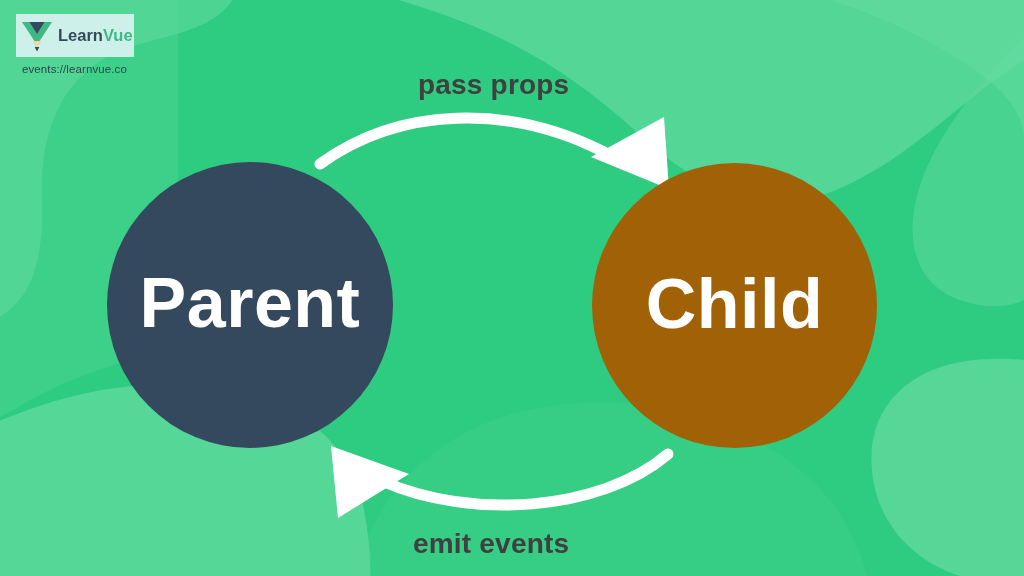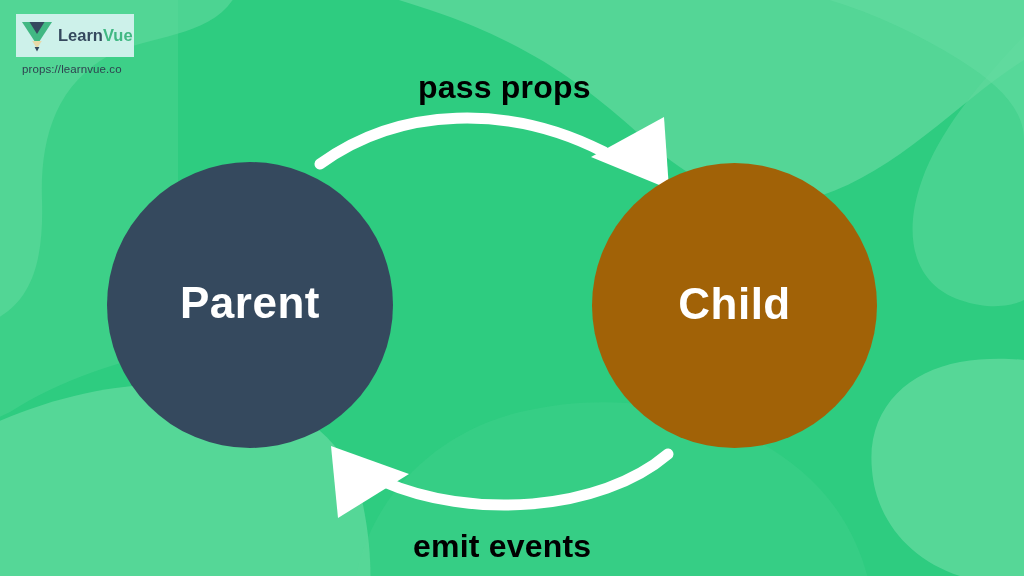--- a/index.html
+++ b/index.html
@@ -33,21 +33,21 @@
 
   
   .node {
     position: absolute;
     border-radius: 50%;
     display: flex;
     align-items: center;
     justify-content: center;
     color: #ffffff;
     font-weight: 700;
-    font-size: 44px;
+    font-size: 70px;
     letter-spacing: 0.5px;
     line-height: 1;
   }
   #node-parent {
     left: 107px;
     top: 162px;
     width: 286px;
     height: 286px;
     background: #35495e;
   }
@@ -58,23 +58,23 @@
     height: 285px;
     background: #a16207;
   }
   .node-label {
     transform: translateY(-2px);
   }
 
   
   .edge-label {
     position: absolute;
-    color: #000000;
+    color: #404040;
     font-weight: 700;
-    font-size: 32px;
+    font-size: 28px;
     letter-spacing: 0.2px;
     white-space: nowrap;
     line-height: 1;
   }
   #label-pass-props {
     left: 418px;
     top: 71px;
   }
   #label-emit-events {
     left: 413px;
@@ -189,16 +189,16 @@
         <polygon points="9.5,4 24.5,4 17,16" fill="#35495e"></polygon>
 
         <polygon points="12.2,23 21.8,23 17,30.5" fill="#e8d9a8"></polygon>
 
         <polygon points="14.6,29 19.4,29 17,33.5" fill="#35495e"></polygon>
       </svg>
       <div id="logo-wordmark">
         <span class="wm-learn">Learn</span><span class="wm-vue">Vue</span>
       </div>
     </div>
-    <div id="brand-url">props://learnvue.co</div>
+    <div id="brand-url">events://learnvue.co</div>
   </div>
 
 </div>
 
 </body></html>

